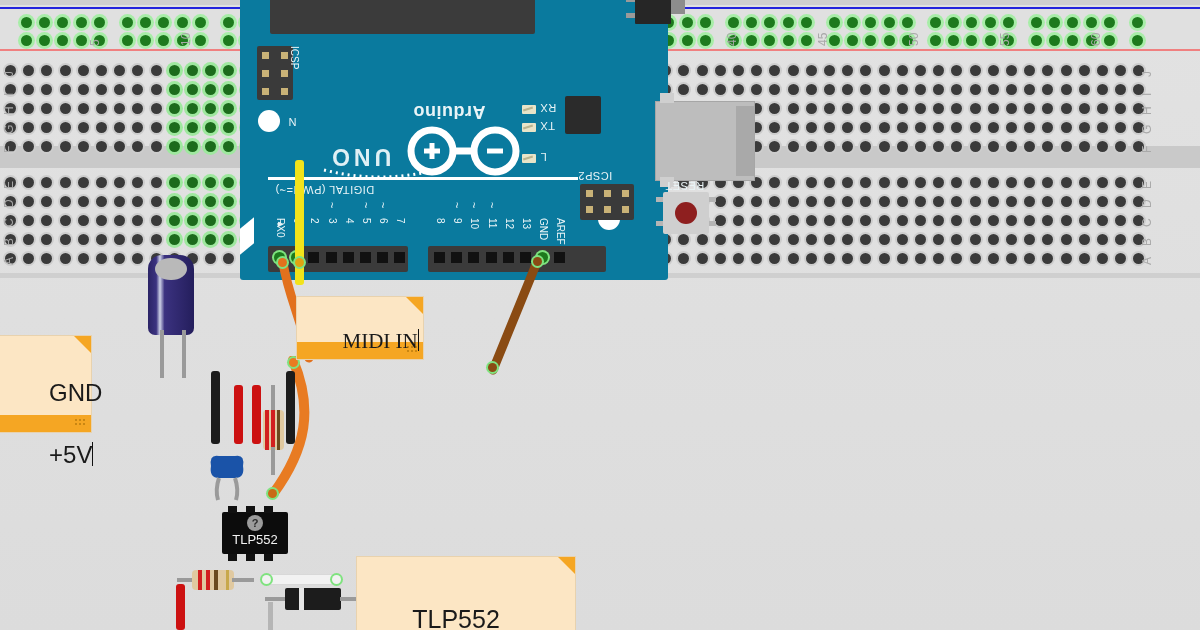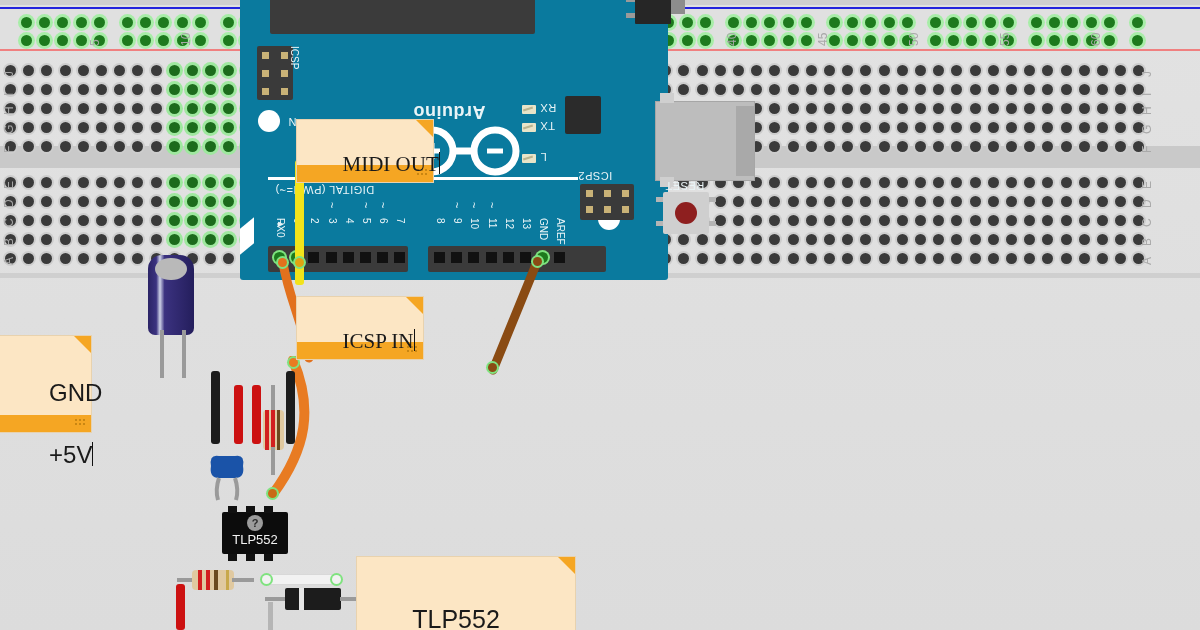--- a/index.html
+++ b/index.html
@@ -1089,49 +1089,34 @@
   <div style="position:absolute;left:265px;top:597px;width:22px;height:4px;background:#9a9a9a;"></div>
   <div class="diode" style="left:285px;top:588px;width:56px;height:22px;">
     <div class="stripe" style="left:14px;top:0;width:5px;height:100%;"></div>
   </div>
   <div style="position:absolute;left:340px;top:597px;width:22px;height:4px;background:#9a9a9a;"></div>
 
   <div class="wire" style="left:176px;top:584px;width:9px;height:46px;background:#cc1111;"></div>
 
   <div style="position:absolute;left:268px;top:602px;width:5px;height:28px;background:#b5b5b5;"></div>
 
-  <div class="note note-serif" style="left:297px;top:120px;width:136px;height:62px;">
-    <div class="fold"></div>
-    <div class="bar"></div>
-    <div class="grip">
-      <i style="left:0;top:0;"></i>
-        <i style="left:4px;top:0;"></i>
-        <i style="left:8px;top:0;"></i>
-      <i style="left:0;top:4px;"></i>
-        <i style="left:4px;top:4px;"></i>
-        <i style="left:8px;top:4px;"></i>
-    </div>
-    <div class="txt" style="font-size:21px;top:7px;">
-      <span>MIDI OUT</span><span class="caret" style="height:22px;"></span>
-    </div>
-  </div>
 
   <div class="note note-serif" style="left:297px;top:297px;width:126px;height:62px;">
     <div class="fold"></div>
     <div class="bar"></div>
     <div class="grip">
       <i style="left:0;top:0;"></i>
         <i style="left:4px;top:0;"></i>
         <i style="left:8px;top:0;"></i>
       <i style="left:0;top:4px;"></i>
         <i style="left:4px;top:4px;"></i>
         <i style="left:8px;top:4px;"></i>
     </div>
     <div class="txt" style="font-size:21px;top:7px;">
-      <span>ICSP IN</span><span class="caret" style="height:22px;"></span>
+      <span>MIDI IN</span><span class="caret" style="height:22px;"></span>
     </div>
   </div>
 
   <div class="note note-sans" style="left:-5px;top:336px;width:96px;height:96px;">
     <div class="fold"></div>
     <div class="bar"></div>
     <div class="grip">
       <i style="left:0;top:0;"></i>
         <i style="left:4px;top:0;"></i>
         <i style="left:8px;top:0;"></i>

